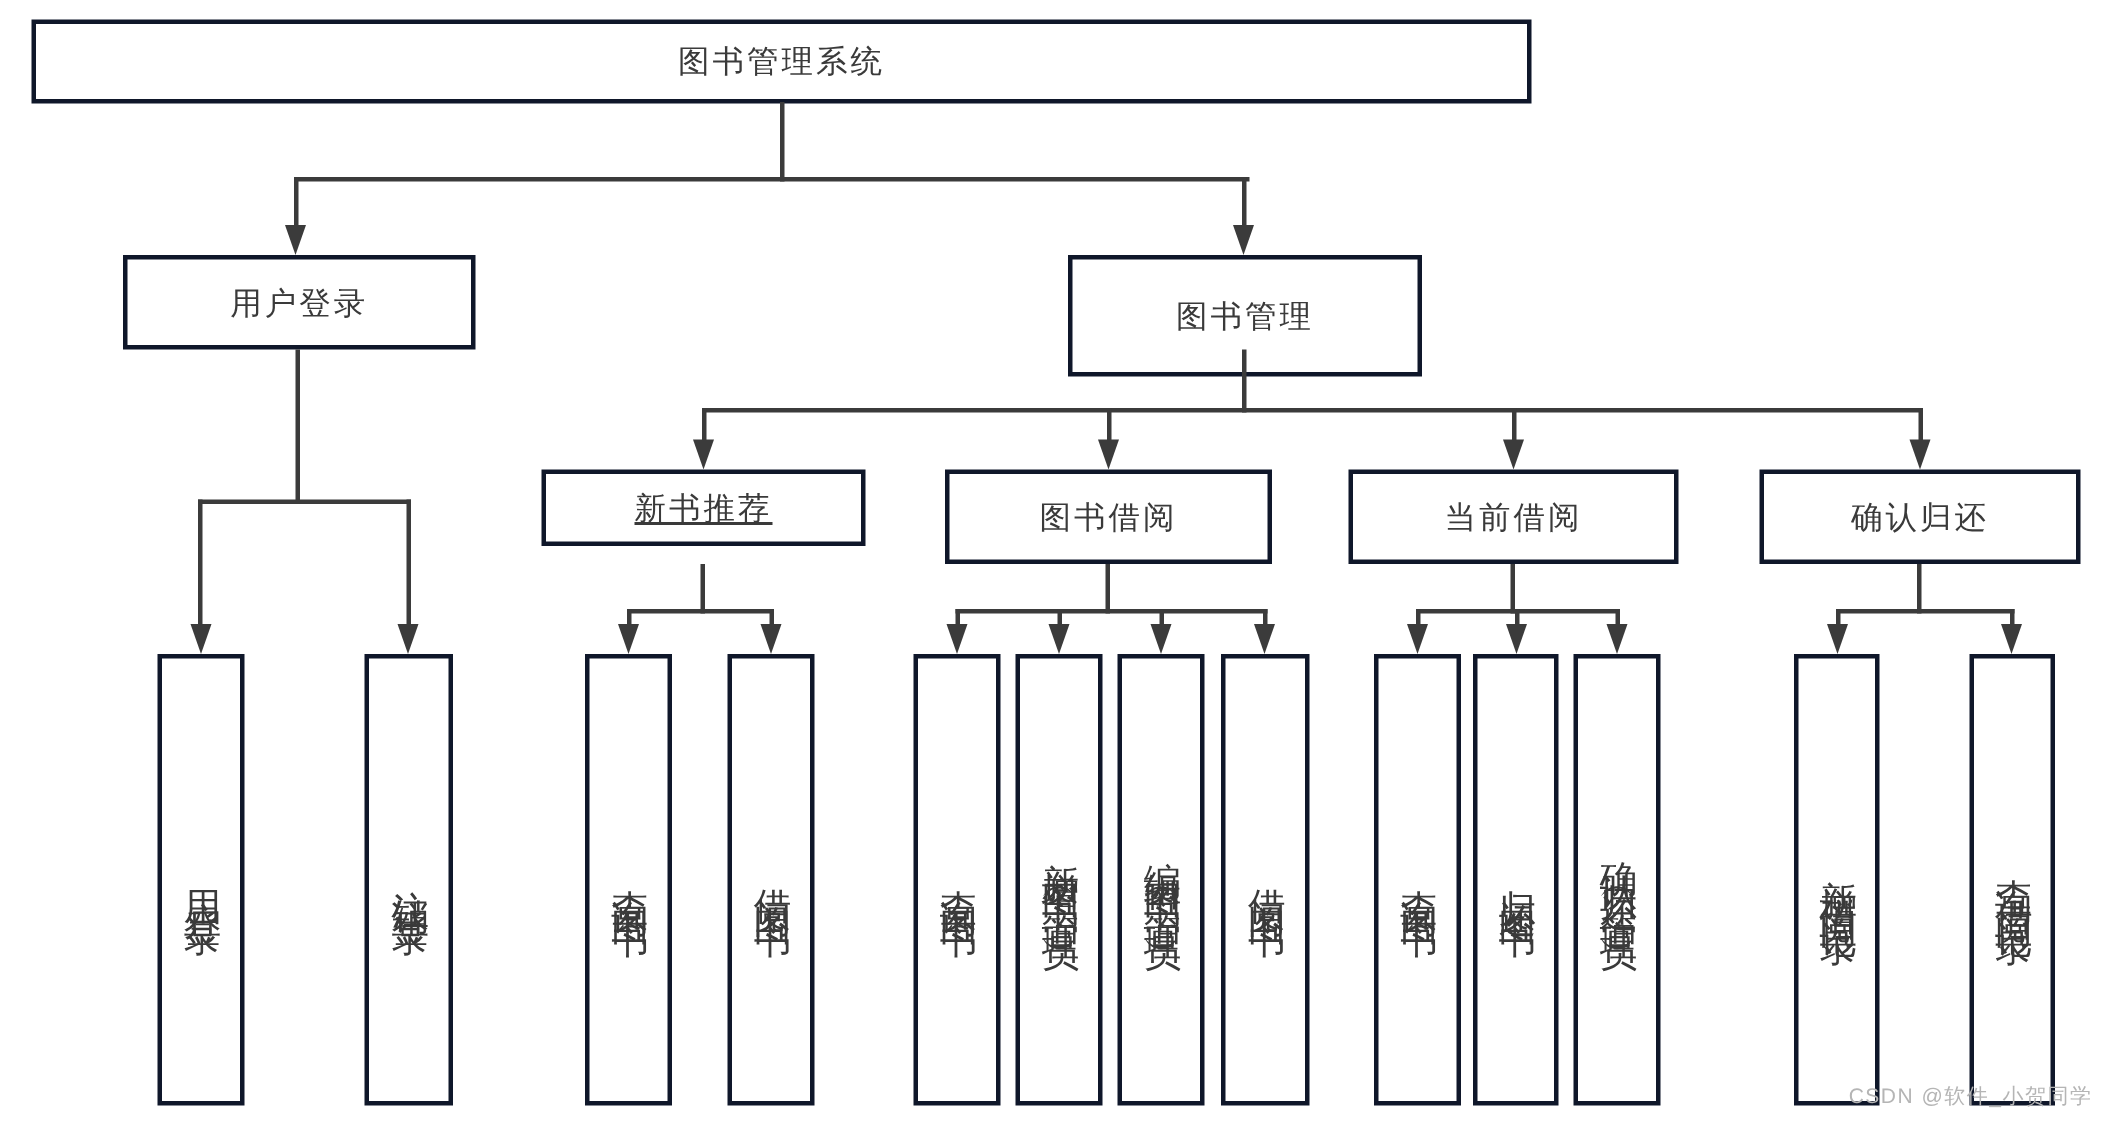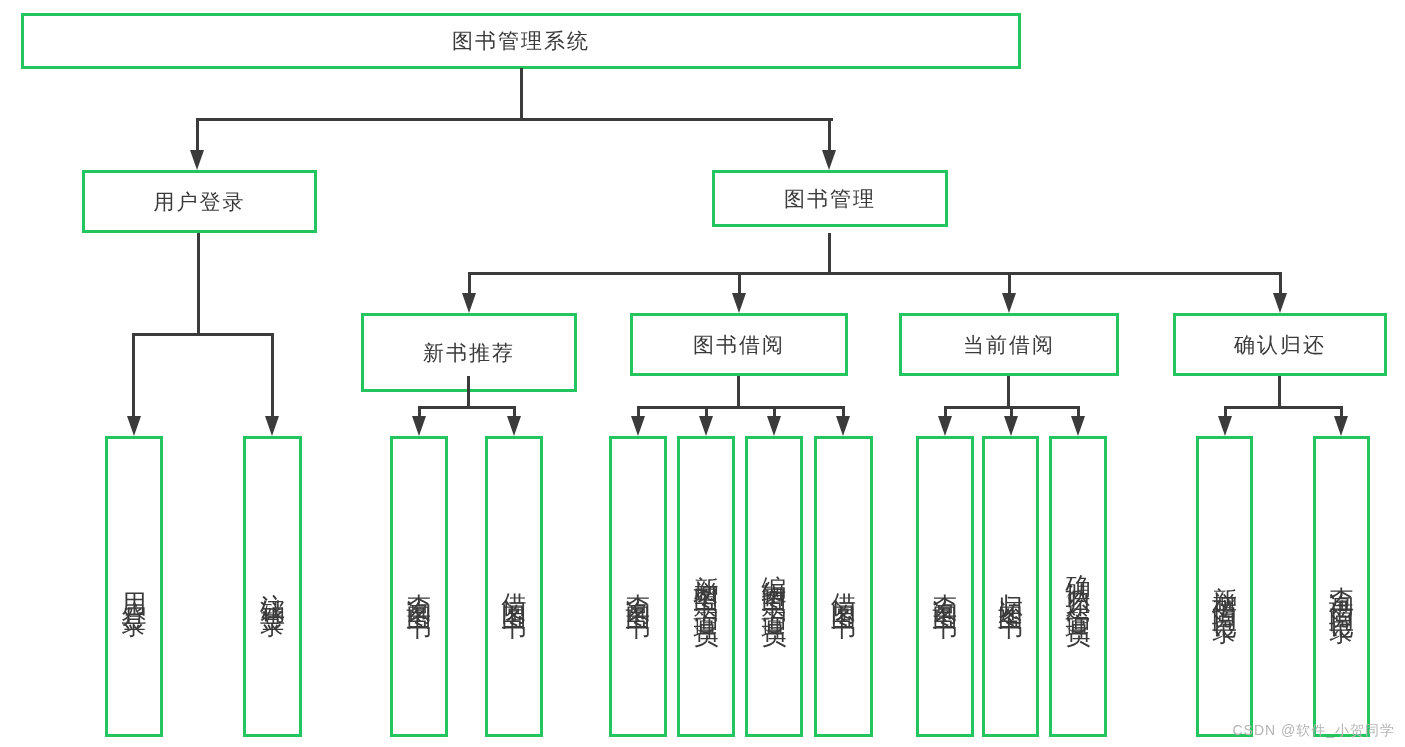--- a/index.html
+++ b/index.html
@@ -8,21 +8,21 @@
     width: 1405px;
     height: 747px;
     background: #ffffff;
     font-family: "Liberation Sans", "DejaVu Sans", sans-serif;
     color: #3a3a3a;
     overflow: hidden;
   }
   .node {
     position: absolute;
     box-sizing: border-box;
-    border: 3px solid #22c55e;
+    border: 3px solid #0f172a;
     background: #ffffff;
     display: flex;
     align-items: center;
     justify-content: center;
     font-size: 21px;
     letter-spacing: 2px;
     text-align: center;
   }
   .leaf span.vt {
     writing-mode: vertical-rl;
@@ -64,21 +64,21 @@
   <div class="line vl" style="left:520px; top:68px; height:53px;"></div>
   <div class="line hl" style="left:196px; top:118px; width:637px;"></div>
   <div class="line vl" style="left:196px; top:118px; height:35px;"></div>
   <div class="ah" style="left:190px; top:150px;"></div>
   <div class="line vl" style="left:828px; top:118px; height:35px;"></div>
   <div class="ah" style="left:822px; top:150px;"></div>
 
   <div class="node" style="left:82px; top:170px; width:235px; height:63px;">
     <span>用户登录</span>
   </div>
-  <div class="node" style="left:712px; top:170px; width:236px; height:57px;">
+  <div class="node" style="left:712px; top:170px; width:236px; height:81px;">
     <span>图书管理</span>
   </div>
 
   <div class="line vl" style="left:197px; top:233px; height:103px;"></div>
   <div class="line hl" style="left:132px; top:333px; width:142px;"></div>
   <div class="line vl" style="left:132px; top:333px; height:86px;"></div>
   <div class="ah" style="left:127px; top:416px;"></div>
   <div class="line vl" style="left:271px; top:333px; height:86px;"></div>
   <div class="ah" style="left:265px; top:416px;"></div>
 
@@ -86,21 +86,21 @@
   <div class="line hl" style="left:468px; top:272px; width:814px;"></div>
   <div class="line vl" style="left:468px; top:272px; height:25px;"></div>
   <div class="ah" style="left:462px; top:293px;"></div>
   <div class="line vl" style="left:738px; top:272px; height:25px;"></div>
   <div class="ah" style="left:732px; top:293px;"></div>
   <div class="line vl" style="left:1008px; top:272px; height:25px;"></div>
   <div class="ah" style="left:1002px; top:293px;"></div>
   <div class="line vl" style="left:1279px; top:272px; height:25px;"></div>
   <div class="ah" style="left:1273px; top:293px;"></div>
 
-  <div class="node" style="left:361px; top:313px; width:216px; height:79px;">
+  <div class="node" style="left:361px; top:313px; width:216px; height:51px;text-decoration:underline;">
     <span>新书推荐</span>
   </div>
   <div class="node" style="left:899px; top:313px; width:220px; height:63px;">
     <span>当前借阅</span>
   </div>
   <div class="node" style="left:630px; top:313px; width:218px; height:63px;">
     <span>图书借阅</span>
   </div>
   <div class="node" style="left:1173px; top:313px; width:214px; height:63px;">
     <span>确认归还</span>

